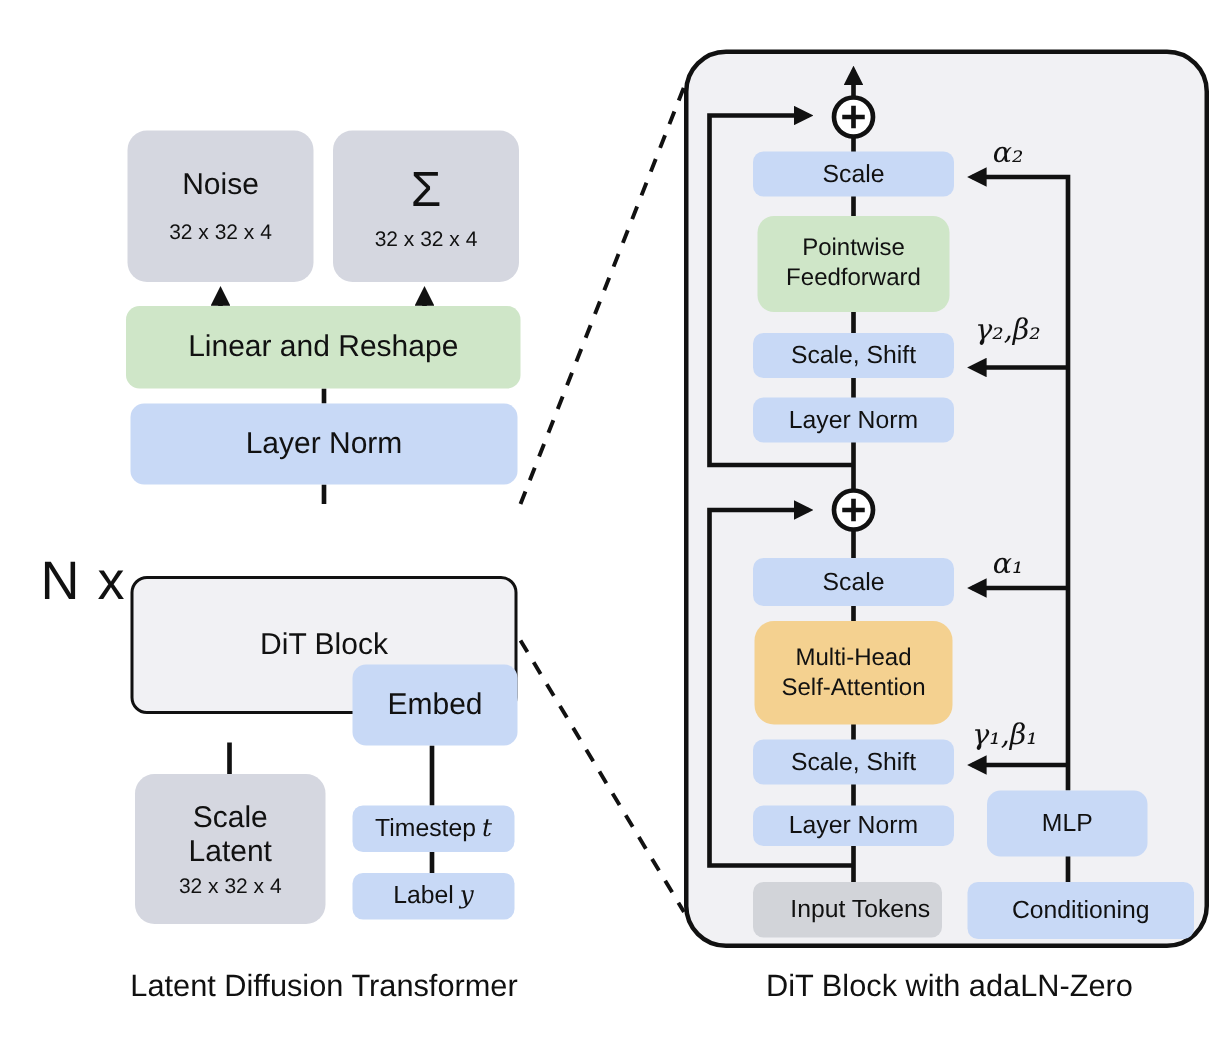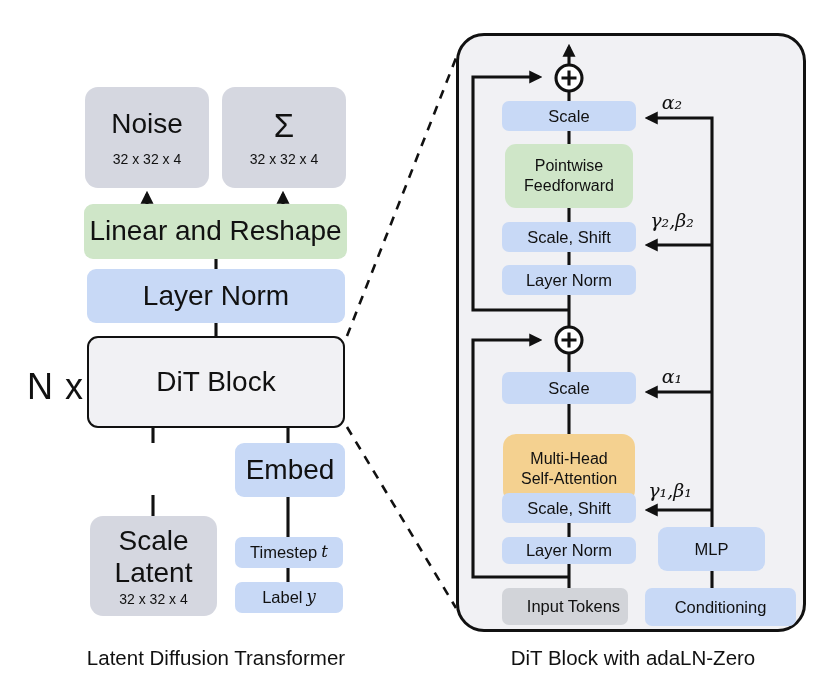--- a/index.html
+++ b/index.html
@@ -13,23 +13,23 @@
   }
   .box{
     position:absolute; display:flex; flex-direction:column;
     align-items:center; justify-content:center; text-align:center;
     line-height:1.15; z-index:2; box-sizing:border-box;
   }
   .blue{background:var(--blue);}
   .gray{background:var(--gray);}
   .gray2{background:var(--gray2);padding-left:17px;}
   .green{background:var(--green);}
-  .orange{background:var(--orange);margin-top:20px;}
-  .panelfill{background:var(--panel);}
-  .big{font-size:28px;}
+  .orange{background:var(--orange);}
+  .panelfill{background:var(--panel);margin-top:48px;}
+  .big{font-size:20px;}
   .small{font-size:16.5px;}
   .two-line{white-space:pre-line; font-size:16px; line-height:1.25;}
   .dims{font-size:14px; margin-top:11px;}
   .sigma{font-size:33px; font-weight:400;}
   .bordered{border:2.6px solid var(--line);}
   svg{position:absolute; left:0; top:0; z-index:1; pointer-events:none;}
   .greek{
     position:absolute; z-index:3; font-family:"DejaVu Serif", serif;
     font-style:italic; font-size:19px; text-align:center;
   }

